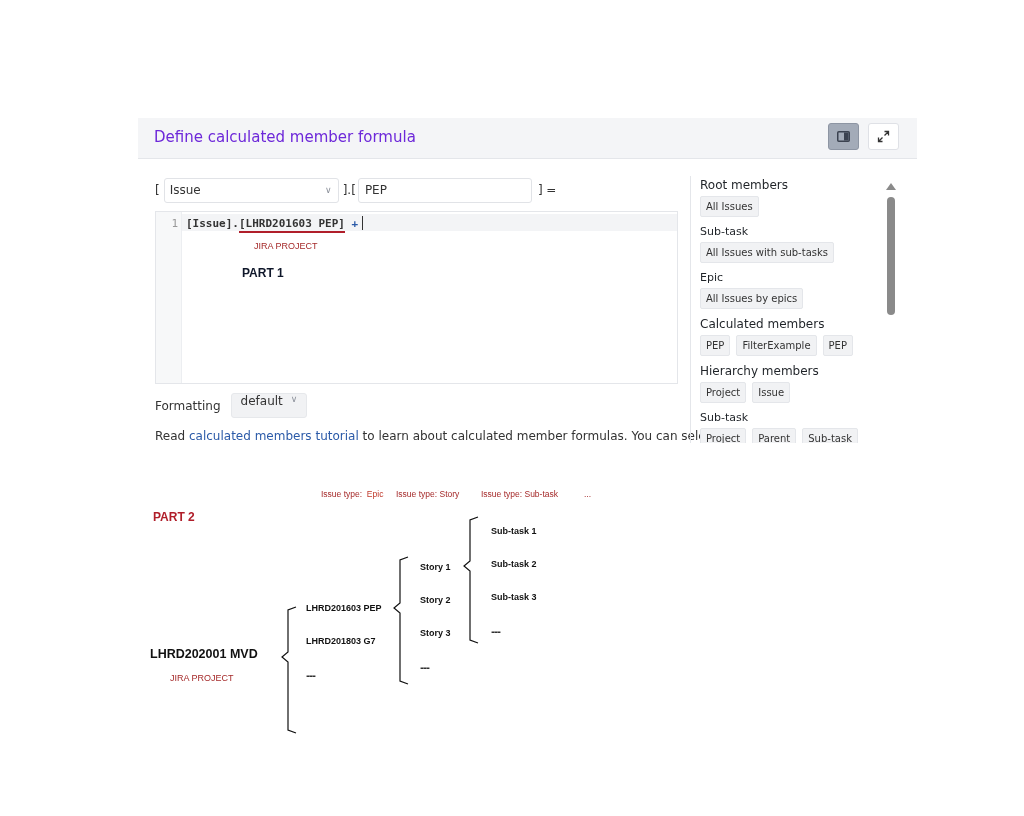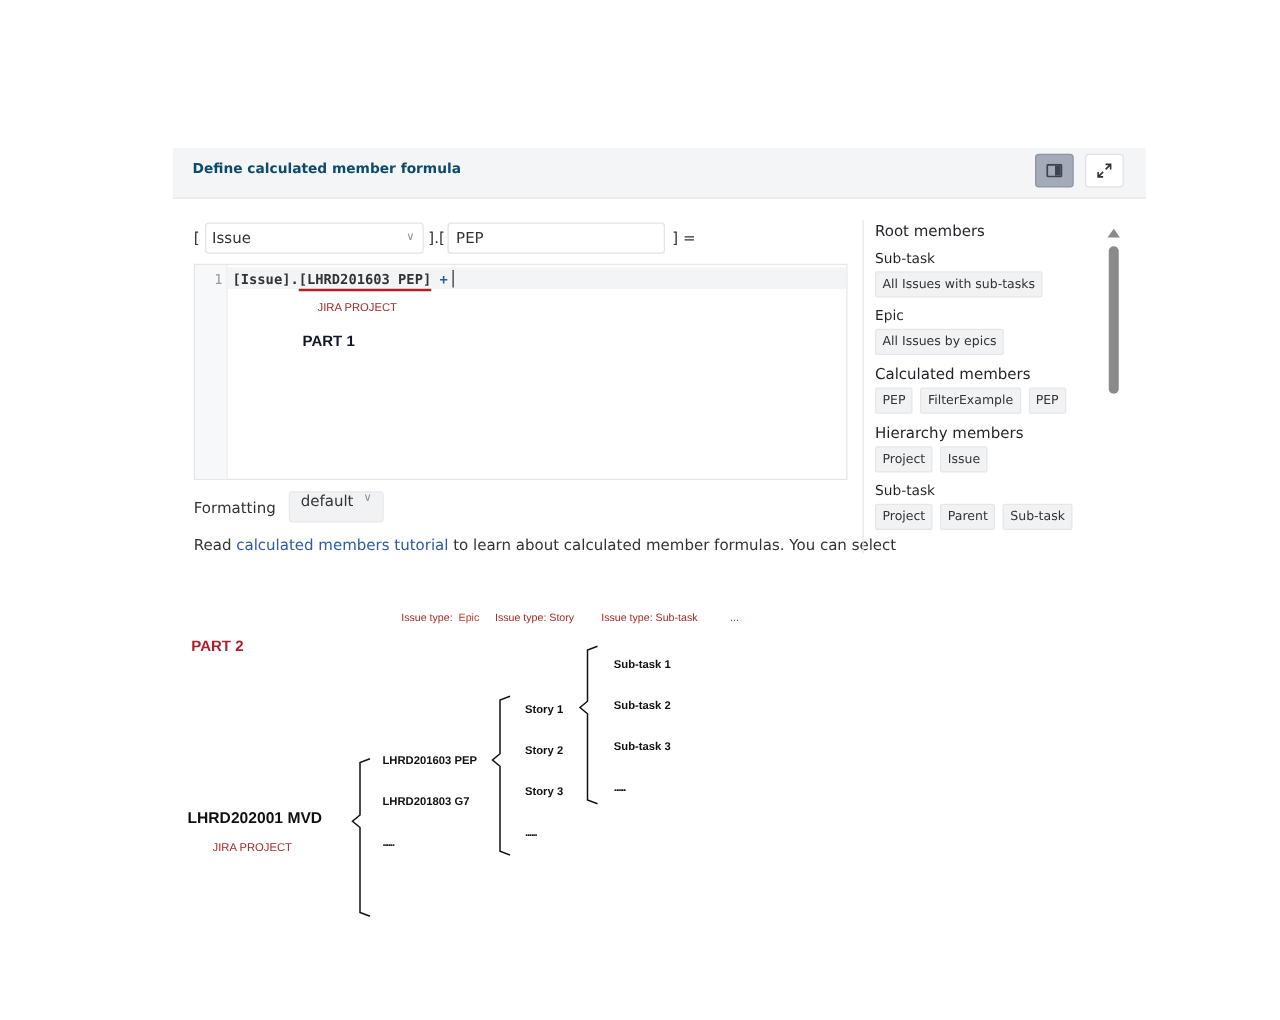--- a/index.html
+++ b/index.html
@@ -2,21 +2,21 @@
 <html><head>
 <meta charset="utf-8">
 <style>
   * { box-sizing: border-box; margin: 0; padding: 0; }
   html, body { width: 1024px; height: 816px; background: #ffffff; overflow: hidden; }
   body { position: relative; font-family: "DejaVu Sans", "Liberation Sans", sans-serif; color: #172b4d; }
 
   
   .dialog { position: absolute; left: 138px; top: 118px; width: 779px; height: 325px; background: #fff; overflow: hidden; }
   .dlg-header { position: absolute; left: 0; top: 0; width: 779px; height: 41px; background: #f4f5f7; border-bottom: 1px solid #e4e6ea; }
-  .dlg-title { position: absolute; left: 16px; top: 10px; font-size: 11px; color: #0c4a6e; font-weight: bold; }
+  .dlg-title { position: absolute; left: 16px; top: 10px; font-size: 15px; color: #6d28d9; }
   .hdr-btn { position: absolute; top: 5px; width: 31px; height: 27px; border-radius: 3px; display: flex; align-items: center; justify-content: center; }
   .hdr-btn.panel { left: 690px; background: #a3abb8; border: 1px solid #8d95a3; }
   .hdr-btn.expand { left: 730px; background: #fff; border: 1px solid #dfe1e6; }
 
   .row-def { position: absolute; left: 17px; top: 59px; height: 26px; display: flex; align-items: center; font-size: 12px; color: #333; }
   .bracket { font-size: 12px; color: #333; }
   .sel-issue { width: 175px; height: 25px; margin-left: 4px; border: 1px solid #e1e3e7; border-radius: 3px; background: #fff; display: flex; align-items: center; justify-content: space-between; padding: 0 6px 0 5px; font-size: 12px; color: #333; }
   .chev { font-size: 9px; color: #8a8f99; }
   .inp-name { width: 174px; height: 25px; margin-left: 2px; border: 1px solid #e1e3e7; border-radius: 3px; background: #fff; display: flex; align-items: center; padding-left: 6px; font-size: 12px; color: #333; }
   .eq { margin-left: 6px; }
@@ -107,20 +107,23 @@
     </div>
   </div>
 
   <div class="help">
     <span>Read </span><a>calculated members tutorial</a><span> to learn about calculated member formulas. You can select</span>
   </div>
 
   <div class="side">
     <div class="side-inner">
       <div class="sec-title first">Root members</div>
+      <div class="chips">
+        <div class="chip">All Issues</div>
+      </div>
       <div class="sec-title small">Sub-task</div>
       <div class="chips">
         <div class="chip">All Issues with sub-tasks</div>
       </div>
       <div class="sec-title small">Epic</div>
       <div class="chips">
         <div class="chip">All Issues by epics</div>
       </div>
       <div class="sec-title">Calculated members</div>
       <div class="chips">

